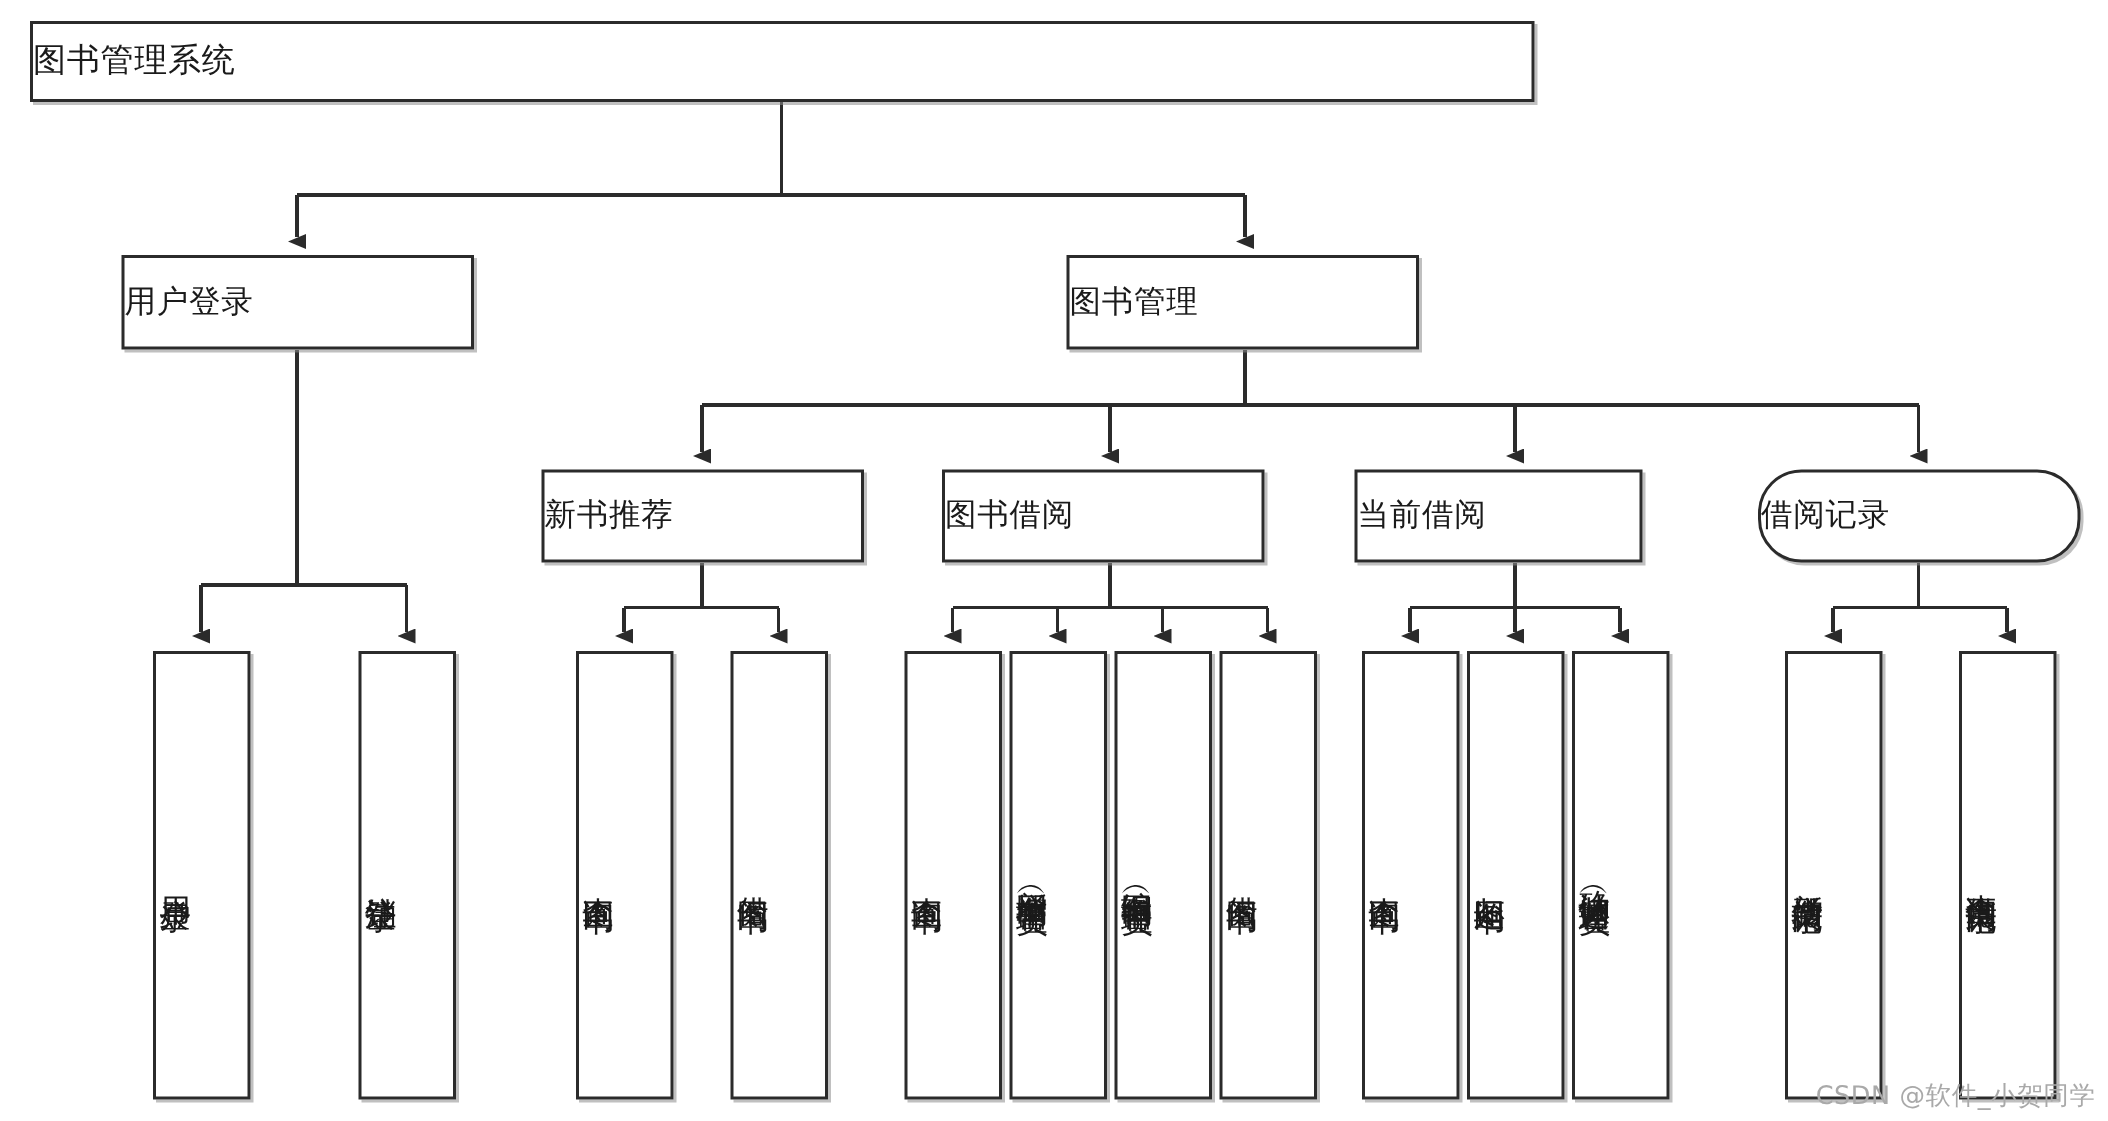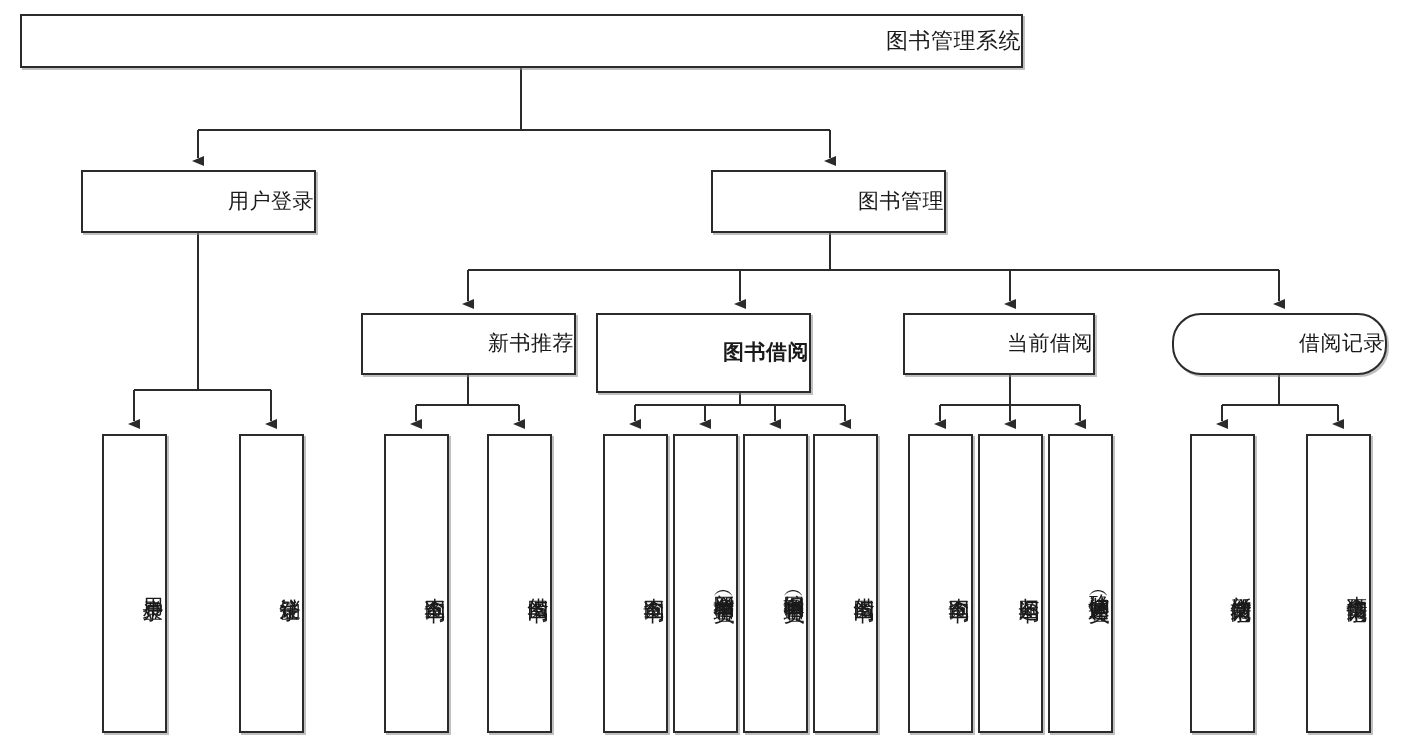--- a/index.html
+++ b/index.html
@@ -25,21 +25,21 @@
     height: 747px;
   }
   .node-box {
     position: absolute;
     box-sizing: border-box;
     background: #ffffff;
     border: 2px solid #2b2b2b;
     box-shadow: 2px 2px 0 rgba(140,140,140,0.55);
     display: flex;
     align-items: center;
-    justify-content: flex-end;
+    justify-content: flex-start;
     overflow: hidden;
   }
   .node-label {
     color: #1a1a1a;
     text-align: center;
     line-height: 1.12;
     letter-spacing: 0.5px;
     white-space: nowrap;
   }
   .node-box.horizontal .node-label {
@@ -130,21 +130,21 @@
   <div class="node-box horizontal" style="left:81px; top:170px; width:235px; height:63px;">
     <span class="node-label">用户登录</span>
   </div>
   <div class="node-box horizontal" style="left:711px; top:170px; width:235px; height:63px;">
     <span class="node-label">图书管理</span>
   </div>
 
   <div class="node-box horizontal" style="left:361px; top:313px; width:215px; height:62px;">
     <span class="node-label">新书推荐</span>
   </div>
-  <div class="node-box horizontal" style="left:596px; top:313px; width:215px; height:80px;font-weight:bold;">
+  <div class="node-box horizontal" style="left:628px; top:313px; width:215px; height:62px;">
     <span class="node-label">图书借阅</span>
   </div>
   <div class="node-box horizontal" style="left:903px; top:313px; width:192px; height:62px;">
     <span class="node-label">当前借阅</span>
   </div>
   <div class="node-box horizontal" style="left:1172px; top:313px; width:215px; height:62px;border-radius:29px;">
     <span class="node-label">借阅记录</span>
   </div>
 
   <div class="node-box vertical" style="left:102px; top:434px; width:65px; height:299px;">
@@ -184,14 +184,15 @@
     <span class="node-label">确认归还（管理员）</span>
   </div>
 
   <div class="node-box vertical" style="left:1190px; top:434px; width:65px; height:299px;">
     <span class="node-label">新增借阅记录</span>
   </div>
   <div class="node-box vertical" style="left:1306px; top:434px; width:65px; height:299px;">
     <span class="node-label">查询借阅记录</span>
   </div>
 
+  <div id="watermark">CSDN @软件_小贺同学</div>
 
 </div>
 
 </body></html>

